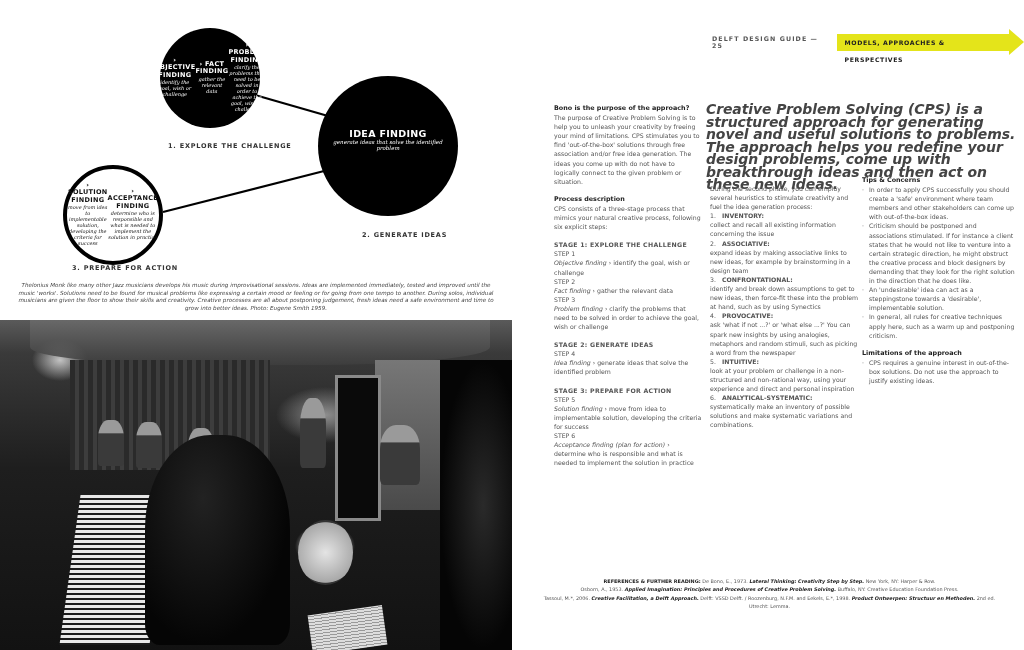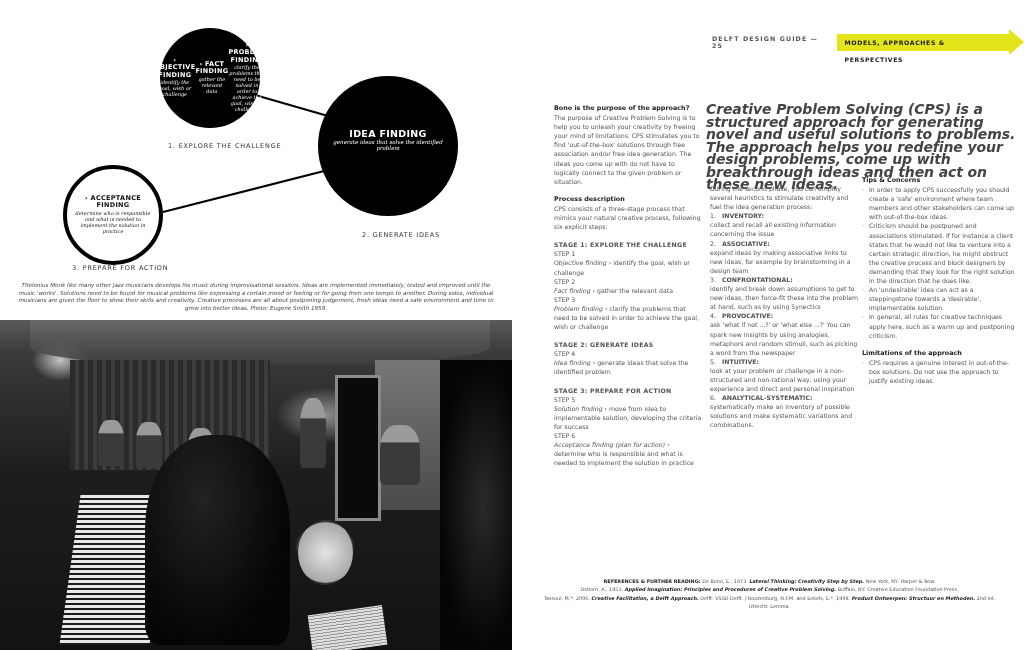--- a/index.html
+++ b/index.html
@@ -11,21 +11,21 @@
   
   .circle { position:absolute; border-radius:50%; background:#000; color:#fff; text-align:center; display:flex; flex-direction:row; justify-content:center; align-items:center; box-sizing:border-box; }
   .c1 { left:160px; top:28px; width:100px; height:100px; padding:6px 10px; }
   .c2 { left:318px; top:76px; width:140px; height:140px; padding:10px; }
   .c3 { left:63px; top:165px; width:100px; height:100px; background:#fff; color:#111; border:4px solid #000; padding:6px 8px; }
   .node-title { font-family:"DejaVu Sans", sans-serif; font-weight:bold; font-size:6.5px; letter-spacing:0.3px; line-height:7.5px; text-transform:uppercase; }
   .node-desc { font-family:"DejaVu Serif", serif; font-style:italic; font-size:5px; line-height:6px; }
   .c2 .node-title { font-size:9.5px; line-height:11px; }
   .c2 .node-desc { font-size:5.5px; line-height:6.5px; }
   .node-block { margin:1px 0 3px; }
-  .stage-label { position:absolute; font-family:"DejaVu Sans", sans-serif; font-weight:normal; font-size:6.5px; letter-spacing:0.8px; color:#333; }
+  .stage-label { position:absolute; font-family:"DejaVu Sans", sans-serif; font-weight:bold; font-size:6.5px; letter-spacing:0.8px; color:#333; }
   svg.lines { position:absolute; left:0; top:0; }
 
   .caption { position:absolute; left:14px; top:282px; width:484px; font-family:"DejaVu Sans", sans-serif; font-style:italic; font-size:5.6px; line-height:7.6px; text-align:center; color:#444; }
 
   
   .photo { position:absolute; left:0; top:320px; width:512px; height:330px; overflow:hidden;
     background:
       radial-gradient(ellipse 70px 40px at 325px 95px, rgba(210,210,210,0.6), transparent 70%),
       radial-gradient(ellipse 40px 30px at 60px 40px, rgba(230,230,230,0.8), transparent 70%),
       radial-gradient(ellipse 30px 22px at 325px 226px, #cfcfcf, #9a9a9a 60%, transparent 100%),
@@ -98,20 +98,24 @@
   <div class="circle c2">
     <div class="node-block" style="margin-top:-10px;">
       <div class="node-title">IDEA FINDING</div>
       <div class="node-desc">generate ideas that solve the identified problem</div>
     </div>
   </div>
   <div class="stage-label" style="left:362px; top:231px;">2. GENERATE IDEAS</div>
 
   <div class="circle c3">
     <div class="node-block">
+      <div class="node-title">› SOLUTION FINDING</div>
+      <div class="node-desc">move from idea to implementable solution, developing the criteria for success</div>
+    </div>
+    <div class="node-block">
       <div class="node-title">› ACCEPTANCE FINDING</div>
       <div class="node-desc">determine who is responsible and what is needed to implement the solution in practice</div>
     </div>
   </div>
   <div class="stage-label" style="left:72px; top:264px;">3. PREPARE FOR ACTION</div>
 
   <div class="caption">Thelonius Monk like many other Jazz musicians develops his music during improvisational sessions. Ideas are implemented immediately, tested and improved until the music 'works'. Solutions need to be found for musical problems like expressing a certain mood or feeling or for going from one tempo to another. During solos, individual musicians are given the floor to show their skills and creativity. Creative processes are all about postponing judgement, fresh ideas need a safe environment and time to grow into better ideas. Photo: Eugene Smith 1959.</div>
 
   <div class="photo" title="Black and white photo of Thelonious Monk playing piano during a jazz rehearsal session with a band">
     <div class="ph ph-ceiling"></div>

